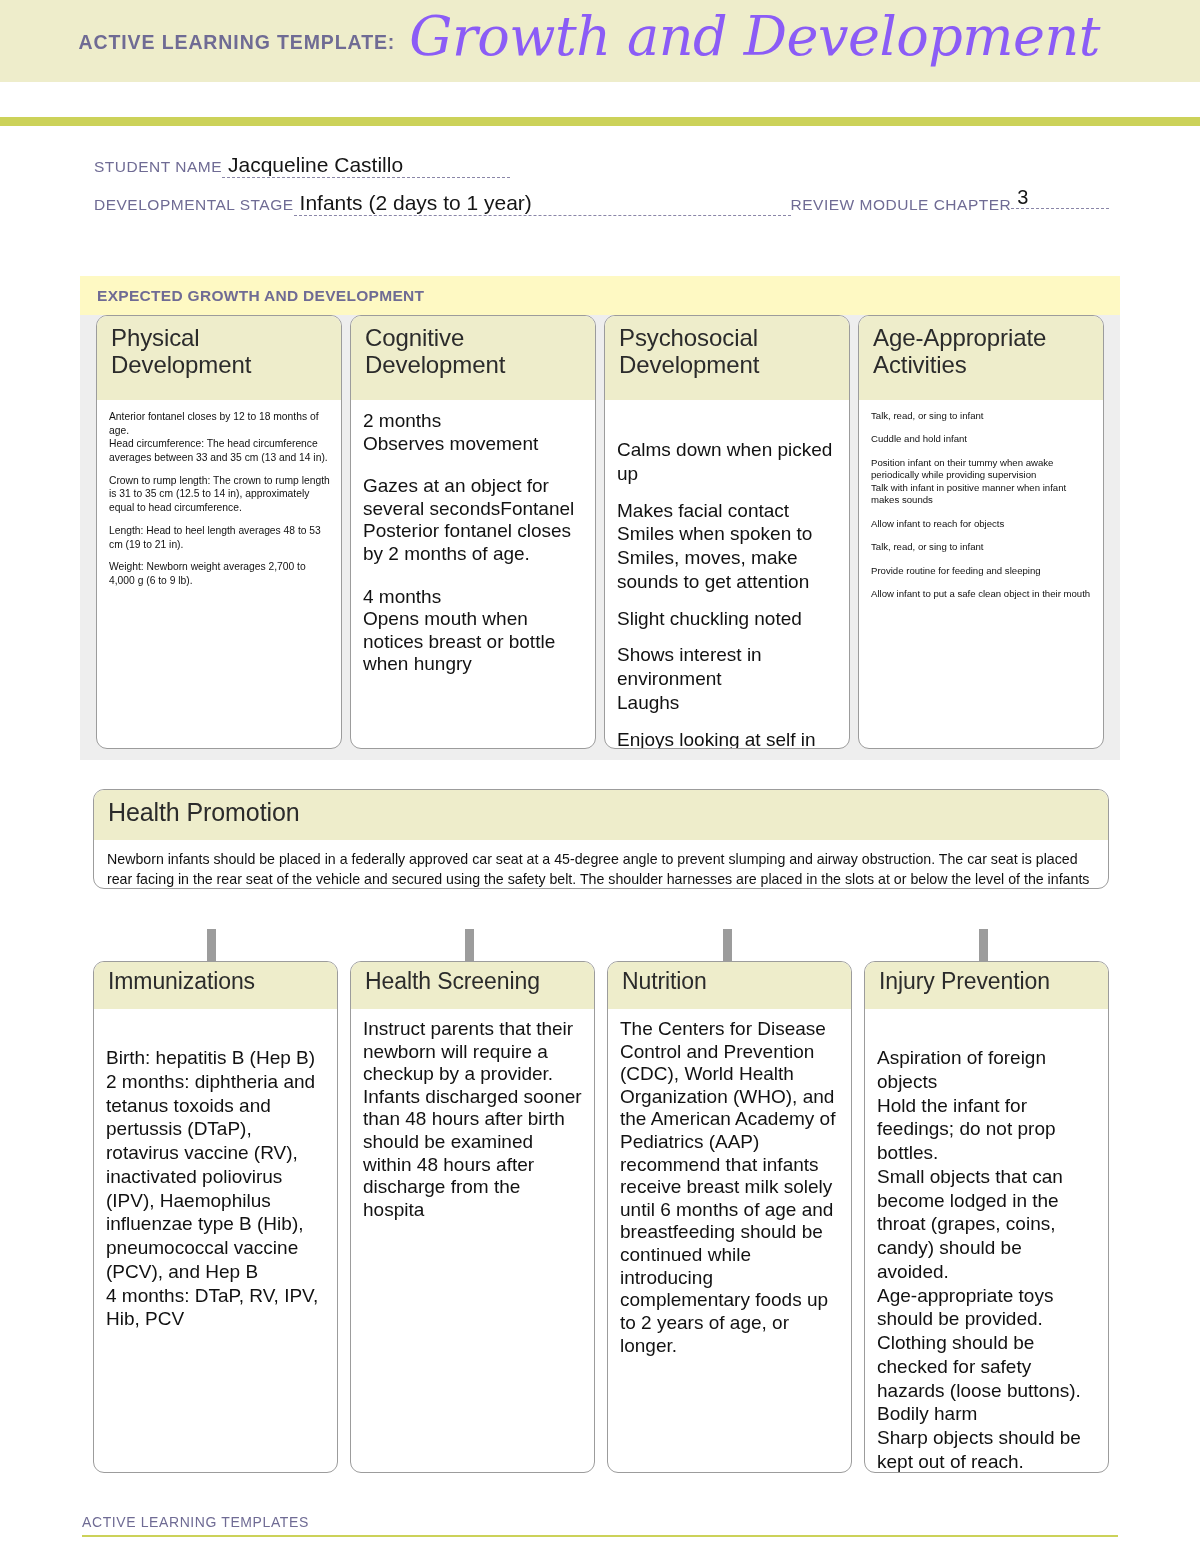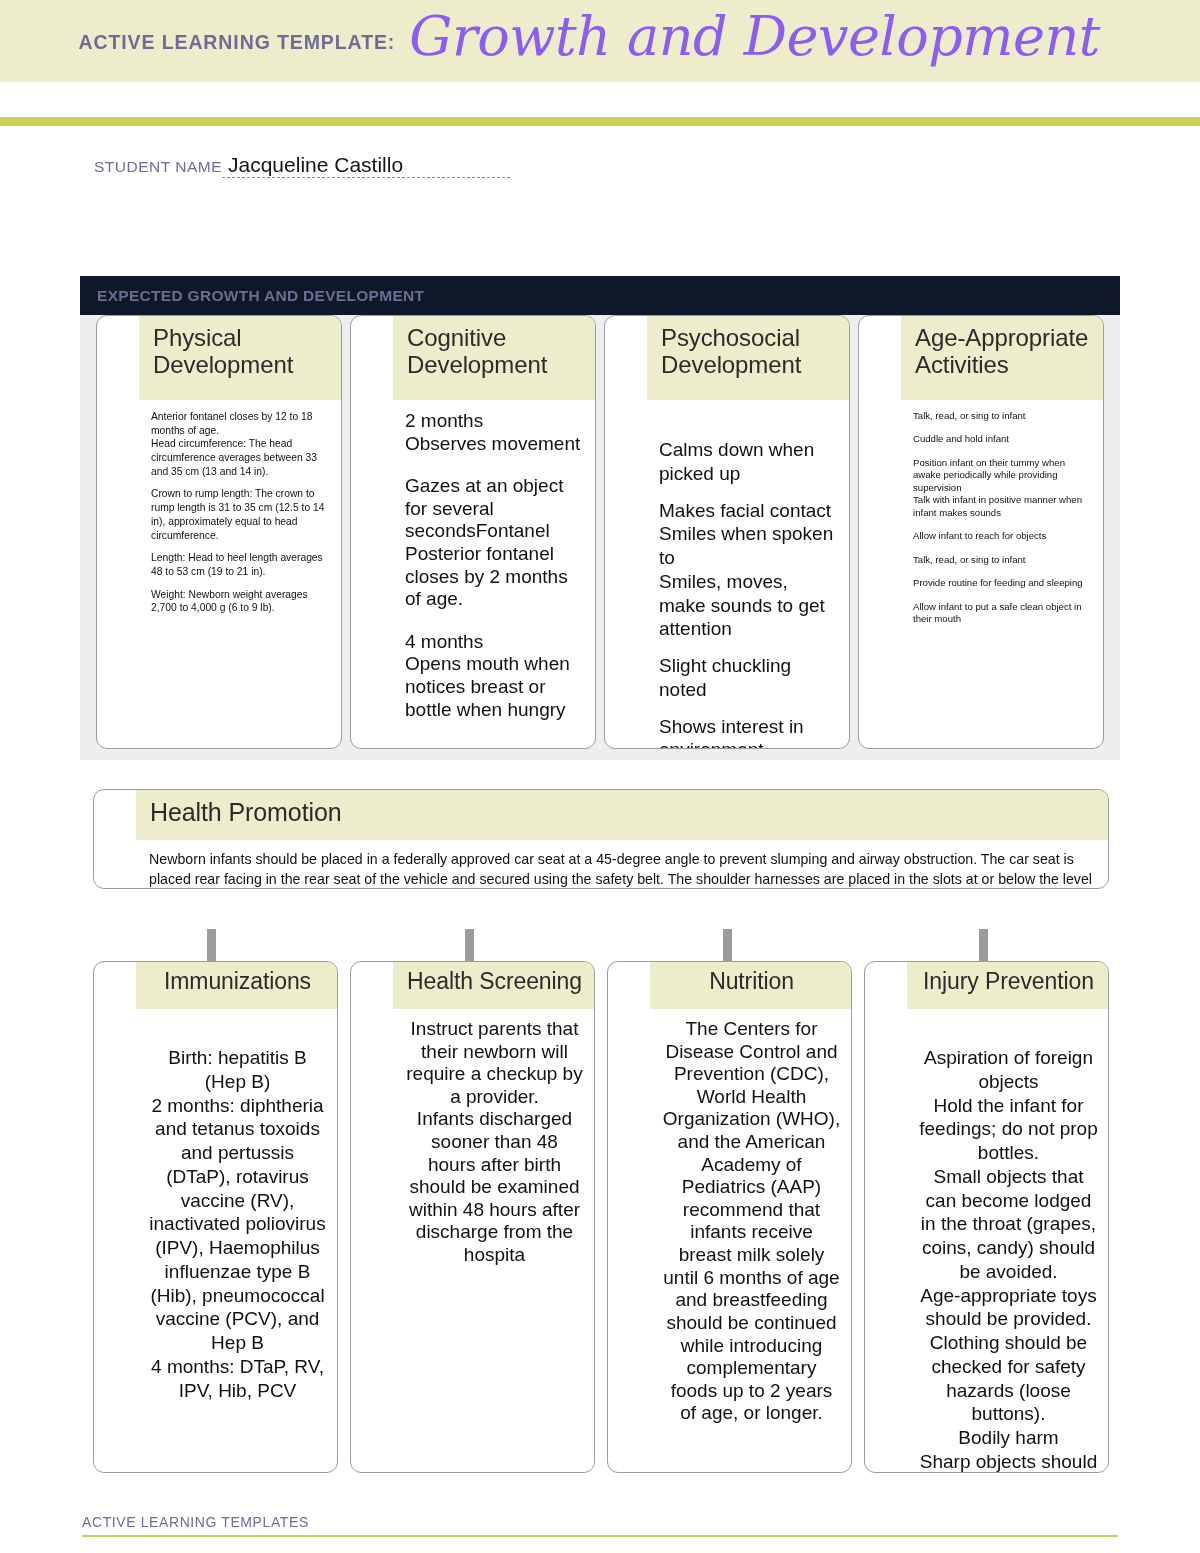--- a/index.html
+++ b/index.html
@@ -105,21 +105,21 @@
     top: 276px;
     width: 1040px;
     height: 484px;
     background: #eeeeee;
   }
   .egd-header {
     position: absolute;
     left: 0; top: 0;
     width: 1040px;
     height: 39px;
-    background: #0f172a;
+    background: #fef9c3;
     text-align: center;
   }
   .egd-header-text {
     position: absolute;
     left: 17px;
     top: 11px;
     font-size: 15.5px;
     font-weight: bold;
     letter-spacing: 0.3px;
     color: #6f6b94;
@@ -133,21 +133,20 @@
     gap: 8px;
   }
 
   
   .card {
     border: 1.6px solid #9c9c9c;
     border-radius: 11px;
     background: #ffffff;
     overflow: hidden;
     box-sizing: border-box;
-    padding-left: 42px;
   }
   .card-head {
     background: #eeedcb;
     padding: 9px 12px 11px 14px;
     box-sizing: border-box;
   }
   .card-head-title {
     font-size: 24px;
     color: #2b2b2b;
     line-height: 1.12;
@@ -234,21 +233,20 @@
     position: absolute;
     left: 93px;
     top: 961px;
     width: 1016px;
     display: flex;
     gap: 12px;
   }
   .bot-card {
     width: 246px;
     height: 512px;
-    text-align: center;
   }
   .bot-card .card-head { height: 47px; padding: 7px 12px 7px 14px; }
   .bot-card .card-head-title { font-size: 23px; }
   .bot-card .card-body { padding: 9px 10px 9px 12px; }
 
   
   .footer {
     position: absolute;
     left: 82px;
     top: 1513px;
@@ -276,20 +274,27 @@
     <span class="alt-label">ACTIVE LEARNING TEMPLATE:</span>
     <span class="banner-title">Growth and Development</span>
   </div>
 </div>
 <div class="banner-stripe"></div>
 
 <div class="form-area">
   <div class="form-row">
     <span class="form-label">STUDENT NAME</span>
     <span class="form-value fv-name">Jacqueline Castillo</span>
+  </div>
+  <div class="form-row">
+    <span class="form-label">DEVELOPMENTAL STAGE</span>
+    <span class="form-value fv-stage">Infants (2 days to 1 year)</span>
+    <span class="spacer-mid"></span>
+    <span class="form-label">REVIEW MODULE CHAPTER</span>
+    <span class="form-value fv-chapter">3</span>
   </div>
 </div>
 
 <div class="egd-block">
   <div class="egd-header">
     <span class="egd-header-text">EXPECTED GROWTH AND DEVELOPMENT</span>
   </div>
   <div class="egd-cards">
 
     <div class="card egd-card">

